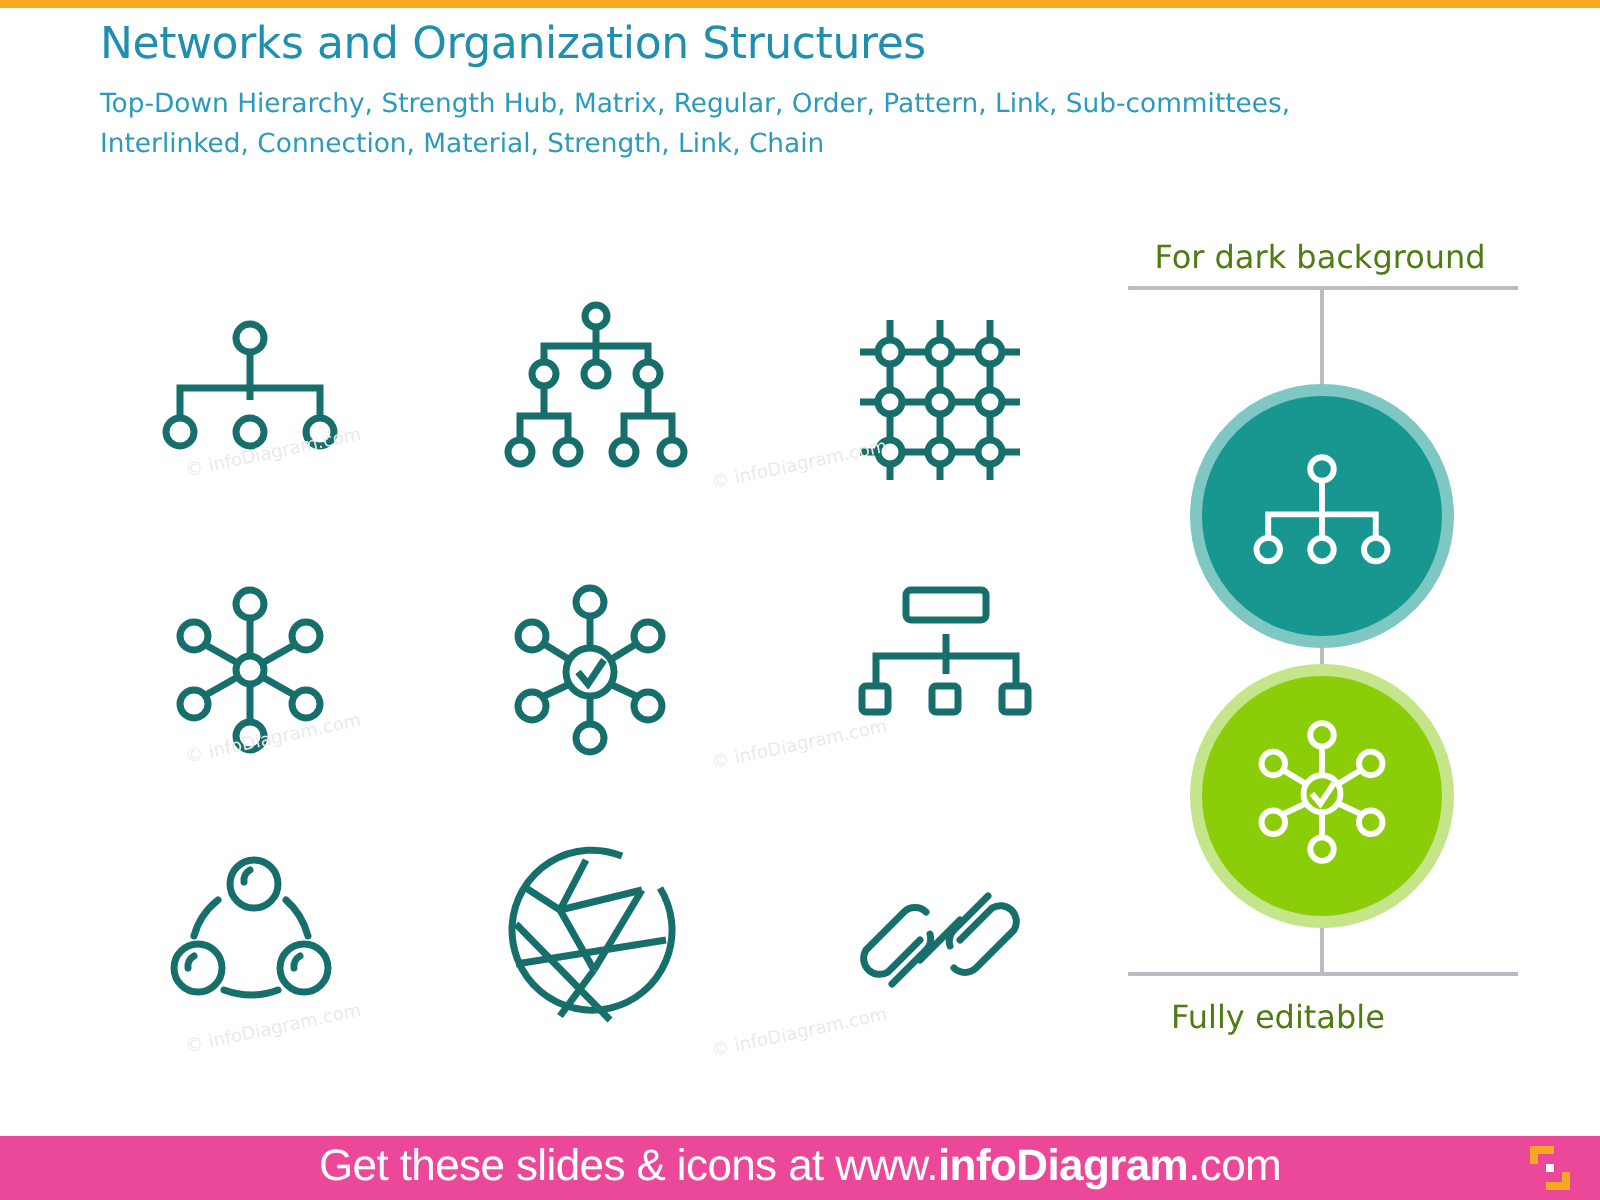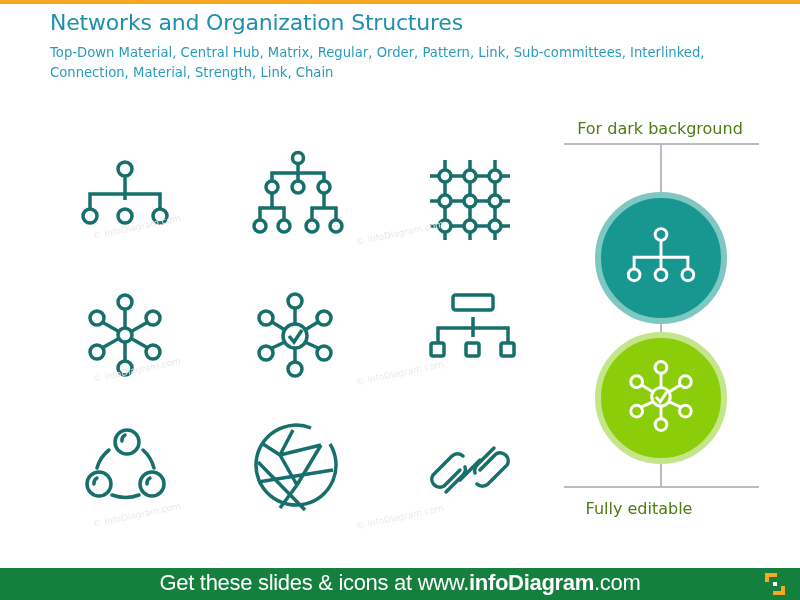--- a/index.html
+++ b/index.html
@@ -25,36 +25,36 @@
   }
   .side-label {
     position: absolute; width: 200px; text-align: center; font-size: 16px; color: #4d7c0f;
   }
   .hline { position: absolute; height: 2px; background: #b9bcc3; }
   .vline { position: absolute; width: 2px; background: #b9bcc3; }
   .circle {
     position: absolute; border-radius: 50%; box-sizing: border-box;
   }
   .footer {
-    position: absolute; left: 0; top: 568px; width: 800px; height: 32px; background: #15803d;
+    position: absolute; left: 0; top: 568px; width: 800px; height: 32px; background: #ec4899;
   }
   .footer-text {
     position: absolute; left: 0; top: 2px; width: 800px; text-align: center;
     color: #ffffff; font-size: 22px; font-family: "Liberation Sans", sans-serif; letter-spacing: -0.3px;
   }
   .footer-text b { font-weight: bold; }
   .brand-mark { position: absolute; left: 764px; top: 572px; width: 22px; height: 24px; }
 </style>
 </head>
 <body>
 
 <div class="topbar"></div>
 
 <h1 class="title">Networks and Organization Structures</h1>
-<p class="subtitle">Top-Down Material, Central Hub, Matrix, Regular, Order, Pattern, Link, Sub-committees, Interlinked, Connection, Material, Strength, Link, Chain</p>
+<p class="subtitle">Top-Down Hierarchy, Strength Hub, Matrix, Regular, Order, Pattern, Link, Sub-committees, Interlinked, Connection, Material, Strength, Link, Chain</p>
 
 <div class="icon-cell" style="left:75px; top:150px;">
   <svg viewBox="0 0 100 100" fill="none" stroke="#166f6b" stroke-width="3.5">
     <circle cx="50" cy="19" r="7"></circle>
     <line x1="50" y1="26" x2="50" y2="50"></line>
     <polyline points="15,59 15,44 85,44 85,59"></polyline>
     <circle cx="15" cy="66" r="7"></circle>
       <circle cx="50" cy="66" r="7"></circle>
       <circle cx="85" cy="66" r="7"></circle>
   </svg>

